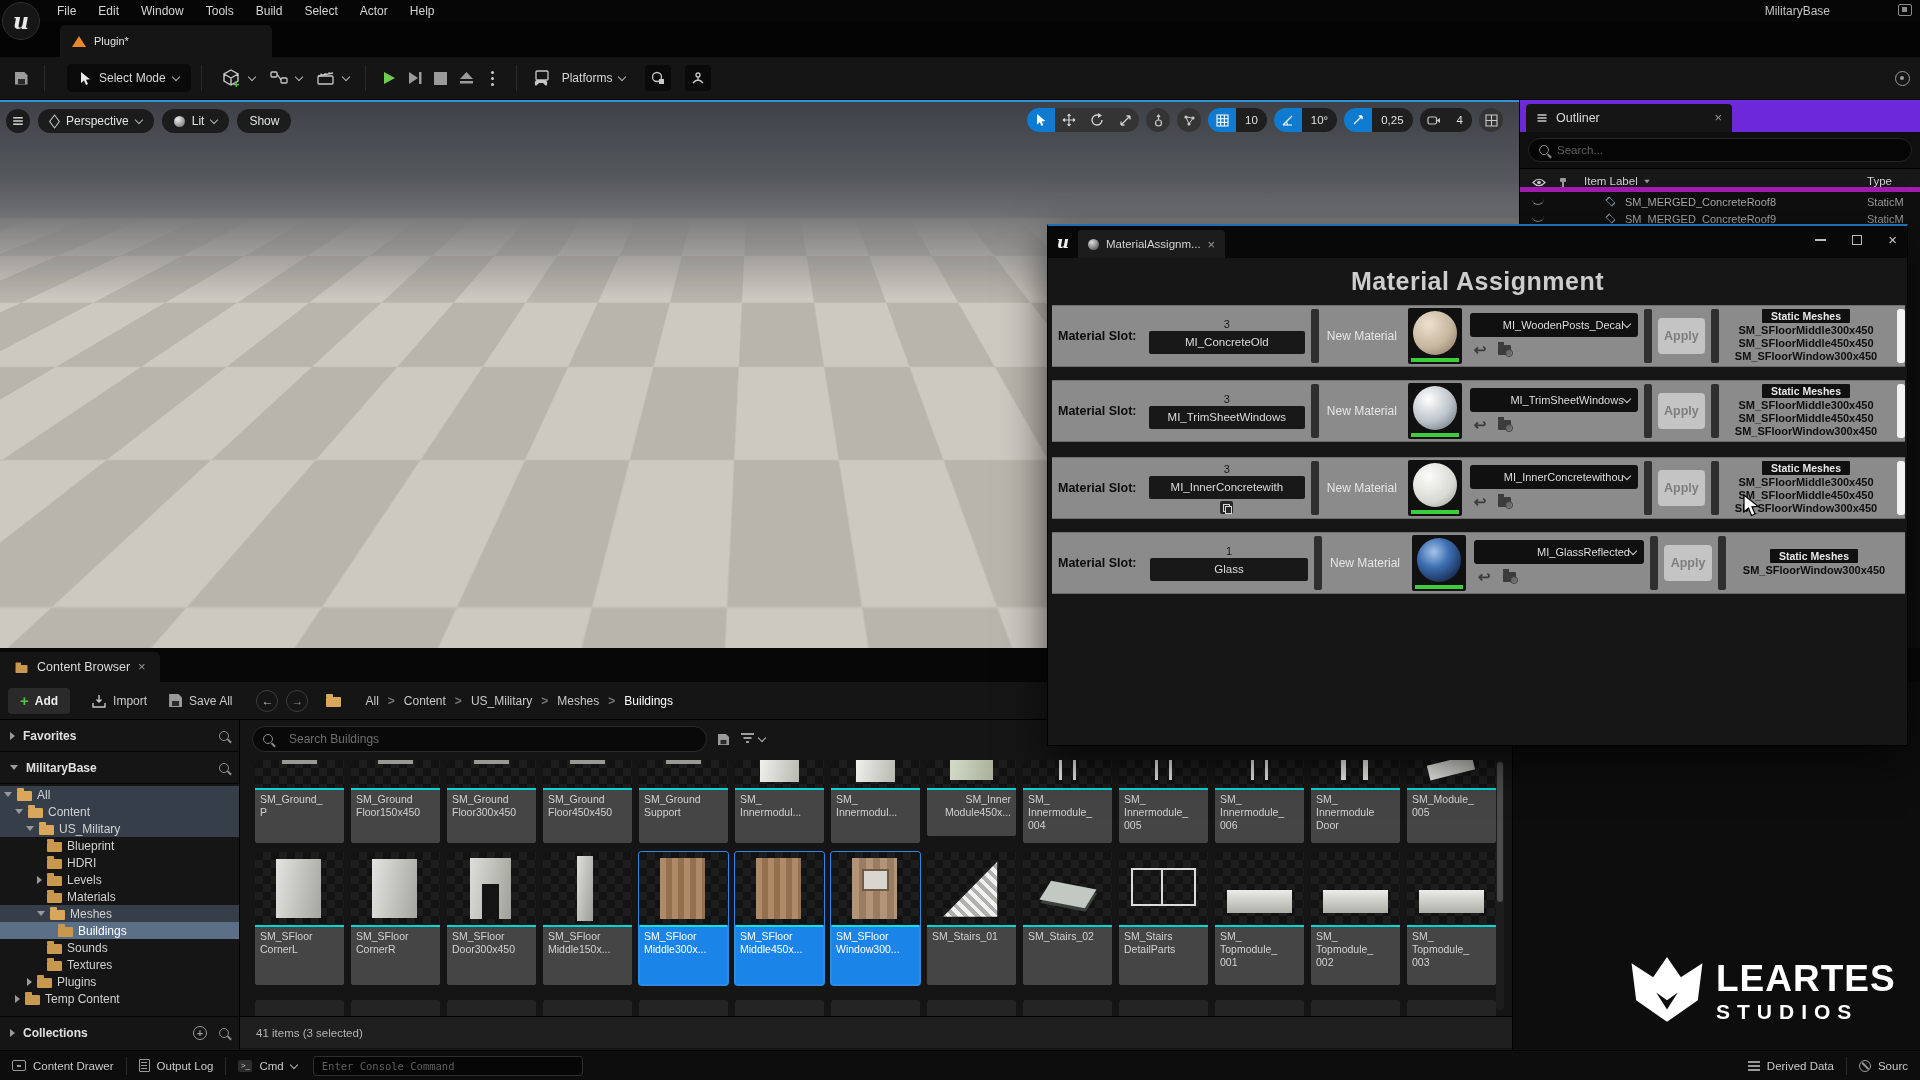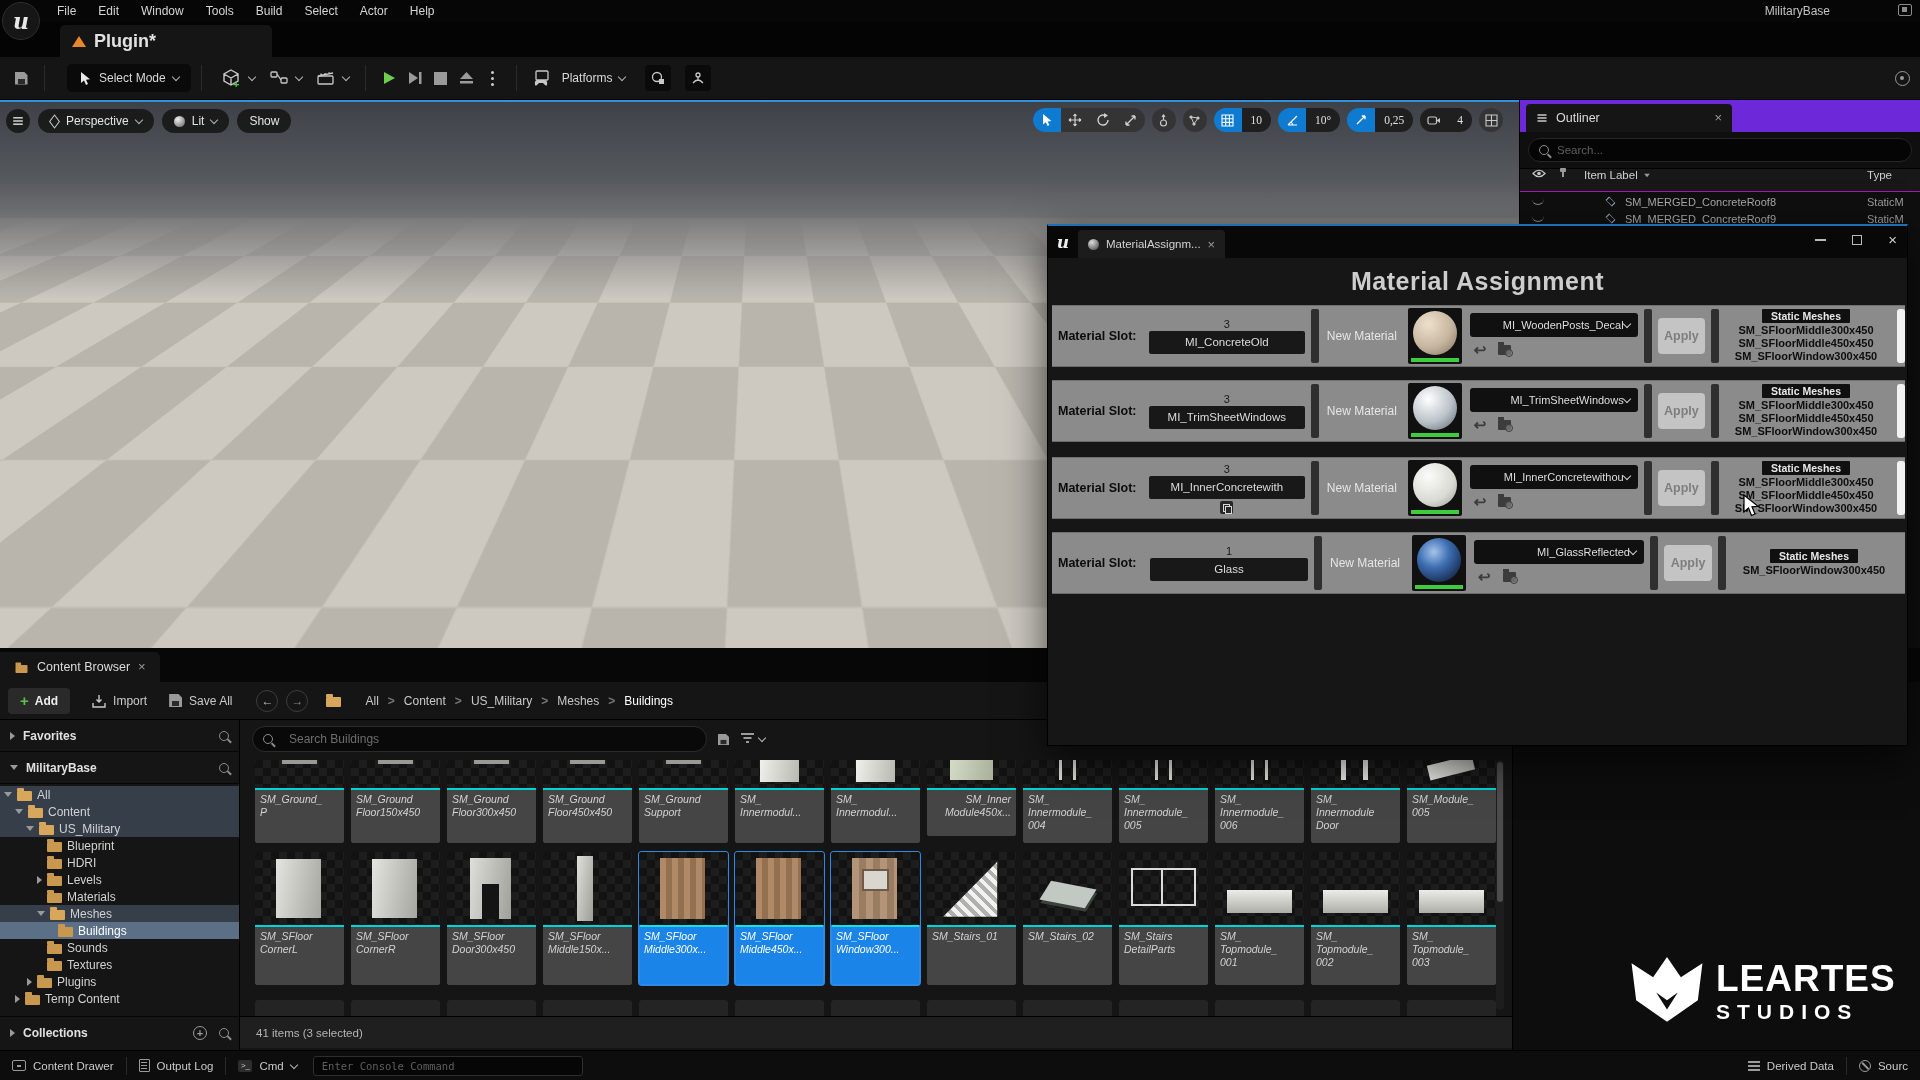--- a/index.html
+++ b/index.html
@@ -54,21 +54,21 @@
   #menu-items { display:flex; margin-left:46px; }
   .menu-item { padding:3px 11px; color:#d4d4d4; font-size:12px; cursor:default; }
   #project-name { position:absolute; right:90px; top:4px; color:#c2c2c2; font-size:12px; }
   #menu-corner { position:absolute; right:8px; top:4px; width:14px; height:12px; border:1.5px solid #8a8a8a; border-radius:2px; }
   #menu-corner::after { content:""; position:absolute; left:3px; top:2px; width:5px; height:5px; background:#8a8a8a; }
 
   
   #tab-row { position:absolute; left:0; top:22px; width:1920px; height:35px; background:#040404; z-index:3; }
   #level-tab { position:absolute; left:60px; top:3px; width:212px; height:32px; background:#151515; border-radius:5px 5px 0 0; display:flex; align-items:center; gap:8px; padding:0 12px; }
   #level-tab .chart-ico { width:0; height:0; border-left:7px solid transparent; border-right:7px solid transparent; border-bottom:11px solid #e8882a; }
-  #level-tab span.lbl { color:#e2e2e2; font-size:18px;font-weight:bold; }
+  #level-tab span.lbl { color:#e2e2e2; font-size:11px; }
 
   
   #main-toolbar { position:absolute; left:0; top:57px; width:1920px; height:43px; background:#151515; border-bottom:1px solid #000; display:flex; align-items:center; z-index:3; }
   .tsep { width:1px; height:26px; background:#2b2b2b; margin:0 10px; flex:none; }
   .tbtn { display:flex; align-items:center; gap:7px; color:#d8d8d8; font-size:12px; flex:none; }
   #select-mode { background:#0a0a0a; border-radius:5px; height:28px; padding:0 12px; margin-left:12px; }
   .tool-ico { display:flex; align-items:center; justify-content:center; width:26px; height:26px; }
   #play-btn svg polygon { fill:#6fce4e; }
   .toolbar-right { position:absolute; right:10px; display:flex; align-items:center; }
   #settings-ico { width:15px; height:15px; border:1.6px solid #9a9a9a; border-radius:50%; }
@@ -82,34 +82,34 @@
       transform:perspective(380px) rotateX(55deg); transform-origin:50% 0; }
   #vp-haze { position:absolute; left:0; top:116px; width:100%; height:80px; background:linear-gradient(180deg,#7b7b7c 0%, rgba(123,123,124,0) 100%); }
   #vp-pills { position:absolute; left:6px; top:7px; display:flex; gap:8px; align-items:center; }
   .vpill { height:24px; background:rgba(22,22,22,.88); border-radius:13px; display:flex; align-items:center; gap:7px; padding:0 12px; color:#e4e4e4; font-size:12px; }
   #vp-menu-btn { width:24px; height:24px; border-radius:50%; background:rgba(22,22,22,.88); display:flex; align-items:center; justify-content:center; }
   #vp-tools { position:absolute; right:16px; top:6px; display:flex; gap:7px; align-items:center; }
   .vt-group { display:flex; background:#343434; border-radius:12px; overflow:hidden; height:24px; }
   .vt-btn { width:28px; height:24px; display:flex; align-items:center; justify-content:center; }
   .vt-btn.sel { background:#0e7bd1; }
   .vt-circle { width:24px; height:24px; border-radius:50%; background:#343434; display:flex; align-items:center; justify-content:center; }
-  .pill { display:flex; height:24px; border-radius:12px; overflow:hidden;font-family:Liberation Serif, serif; }
+  .pill { display:flex; height:24px; border-radius:12px; overflow:hidden; }
   .pill-ico { width:28px; display:flex; align-items:center; justify-content:center; background:#1f1f1f; }
   .pill-ico.on { background:#0e7bd1; }
   .pill-val { background:#1f1f1f; color:#e0e0e0; font-size:11.5px; display:flex; align-items:center; padding:0 9px; }
 
   
   #outliner { position:absolute; left:1519px; top:100px; width:401px; height:548px; background:#0f0f0f; border-left:1px solid #000; z-index:1; }
   #ol-tabs { height:32px; background:#6d28d9; position:relative; }
   #ol-tab { position:absolute; left:6px; top:4px; width:206px; height:28px; background:#151515; border-radius:4px 4px 0 0; display:flex; align-items:center; gap:8px; padding:0 10px; color:#dadada; font-size:12.5px; }
   #ol-tab .i-x { margin-left:auto; }
   #ol-search { position:absolute; left:8px; top:38px; width:384px; height:24px; background:#050505; border:1px solid #262626; border-radius:12px; display:flex; align-items:center; gap:8px; padding:0 10px; }
   #ol-search input { background:transparent; border:none; outline:none; color:#bdbdbd; font-size:11.5px; width:100%; font-family:"Liberation Sans",sans-serif; }
   #ol-search input::placeholder { color:#5f5f5f; }
-  #ol-header { position:absolute; left:0; top:68px; width:100%; height:24px; background:#181818; border-top:1px solid #000; border-bottom:1px solid #a21caf; display:flex; align-items:flex-start; color:#d0d0d0; font-size:11.5px; }
+  #ol-header { position:absolute; left:0; top:68px; width:100%; height:24px; background:#181818; border-top:1px solid #000; border-bottom:5px solid #a21caf; display:flex; align-items:flex-end; color:#d0d0d0; font-size:11.5px; }
   #ol-header .hl { display:flex; align-items:center; gap:5px; }
   #ol-rows { position:absolute; left:0; top:93px; width:100%; }
   .ol-row { height:17px; display:flex; align-items:center; color:#9d9d9d; font-size:11px; }
   .ol-row .lab { margin-left:10px; color:#a8a8a8; }
   .ol-row .typ { position:absolute; left:347px; color:#9d9d9d; }
   .ol-row { position:relative; }
 
   
   #content-browser { position:absolute; left:0; top:648px; width:1920px; height:402px; background:#151515; z-index:1; }
   #cb-tabs { height:34px; background:#070707; position:relative; }
@@ -131,21 +131,21 @@
   #cb-collections { position:absolute; left:0; bottom:2px; width:100%; height:32px; display:flex; align-items:center; gap:8px; padding:0 10px; border-top:1px solid #060606; color:#e0e0e0; font-weight:bold; background:#151515; }
   #cb-collections .rightIcons { margin-left:auto; display:flex; gap:12px; align-items:center; }
   .i-plus-circ { width:14px; height:14px; border:1.4px solid #9a9a9a; border-radius:50%; color:#9a9a9a; font-size:11px; line-height:12px; text-align:center; }
   .i-plus-circ::before { content:"+"; }
   #cb-searchrow { position:absolute; left:240px; top:72px; width:1272px; height:38px; display:flex; align-items:center; padding:0 12px; gap:10px; }
   #cb-search { flex:1; max-width:455px; height:26px; background:#090909; border:1px solid #2b2b2b; border-radius:13px; display:flex; align-items:center; gap:16px; padding:0 10px; }
   #cb-search input { background:transparent; border:none; outline:none; color:#c8c8c8; font-size:12px; width:100%; font-family:"Liberation Sans",sans-serif; }
   #cb-search input::placeholder { color:#6e6e6e; }
   #cb-filter { display:flex; align-items:center; gap:4px; }
   #cb-grid { position:absolute; left:240px; top:110px; width:1272px; height:258px; overflow:hidden; }
-  .tile { position:absolute; width:89px; border-radius:3px; overflow:hidden; background:#a21caf;font-style:italic; }
+  .tile { position:absolute; width:89px; border-radius:3px; overflow:hidden; background:#a21caf; }
   .tile.sel { outline:2px solid #2e8ae6; outline-offset:-1px; }
   .tile .thumb { position:relative; background-color:#161616; background-image:repeating-conic-gradient(#1d1d1d 0% 25%, #121212 0% 50%); background-size:16px 16px; overflow:hidden; }
   .tile .cyanline { height:2px; background:#00d4d4; }
   .tile .tlabel { padding:3px 5px; font-size:10.5px; line-height:13px; color:#d2d2d2; white-space:pre-line; background:#454545; }
   .tile.sel .tlabel { background:#1a84e8; color:#fff; }
   .tile.sel .cyanline { background:#19e0e0; }
   
   .shape { position:absolute; }
   .th-slab .shape { left:24%; top:10%; width:50%; height:80%; background:linear-gradient(100deg,#e4e4e0,#a6a6a0); }
   .th-door .shape { left:26%; top:8%; width:46%; height:84%; background:linear-gradient(100deg,#dedeDA,#a0a09a); }

